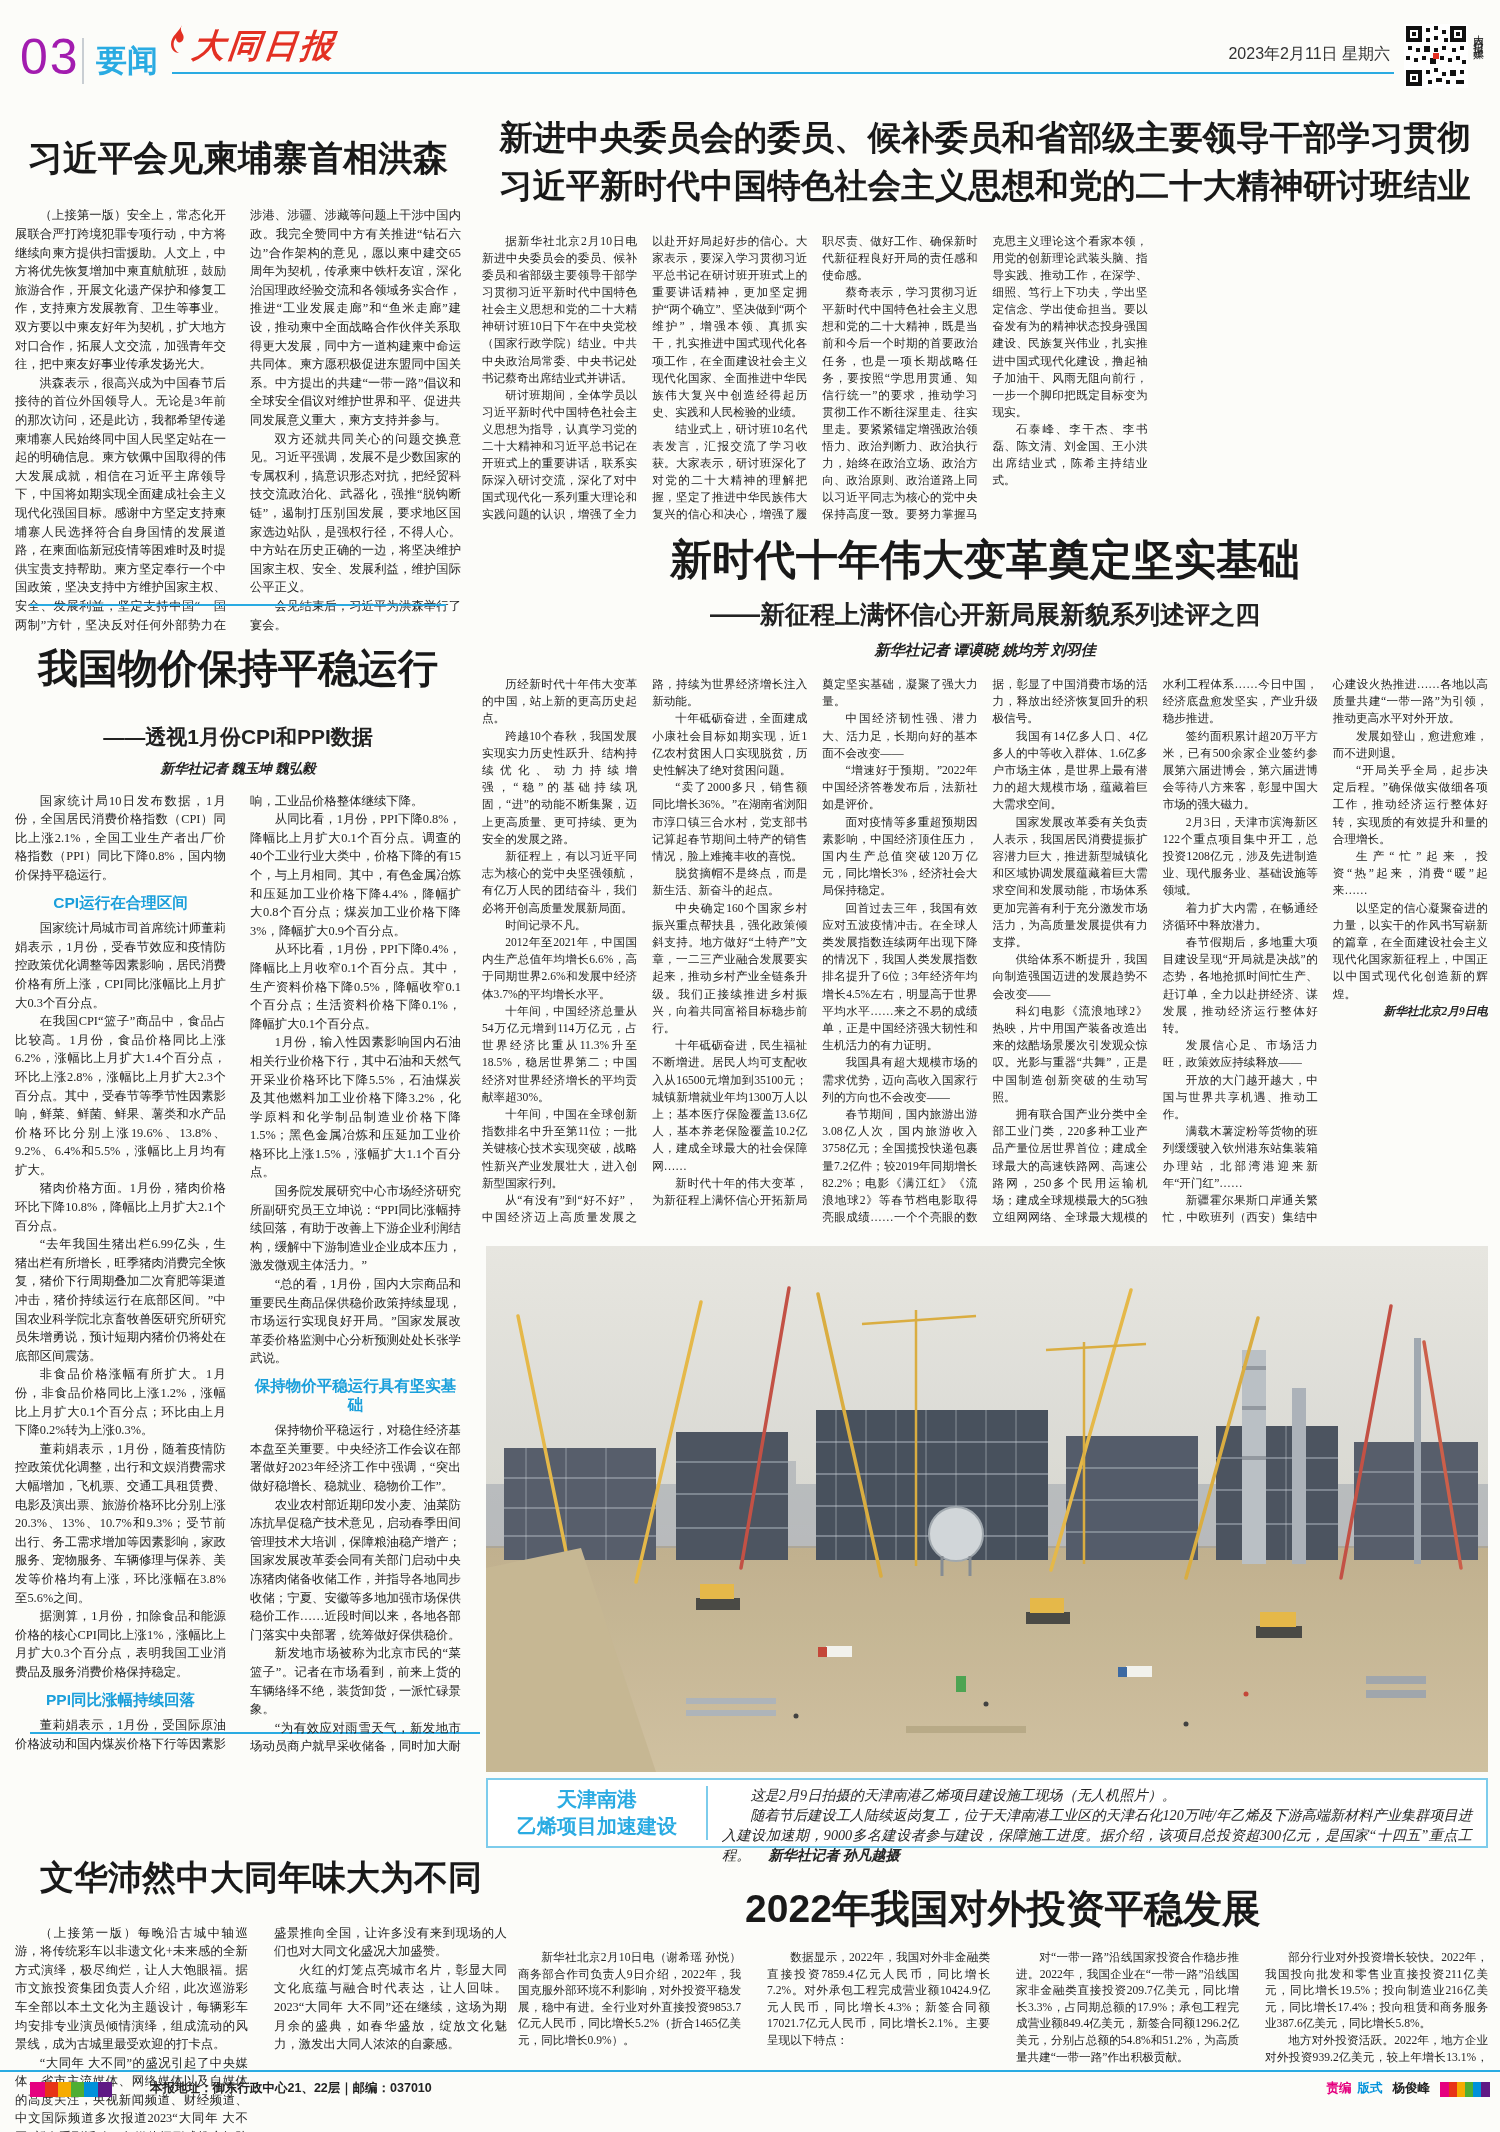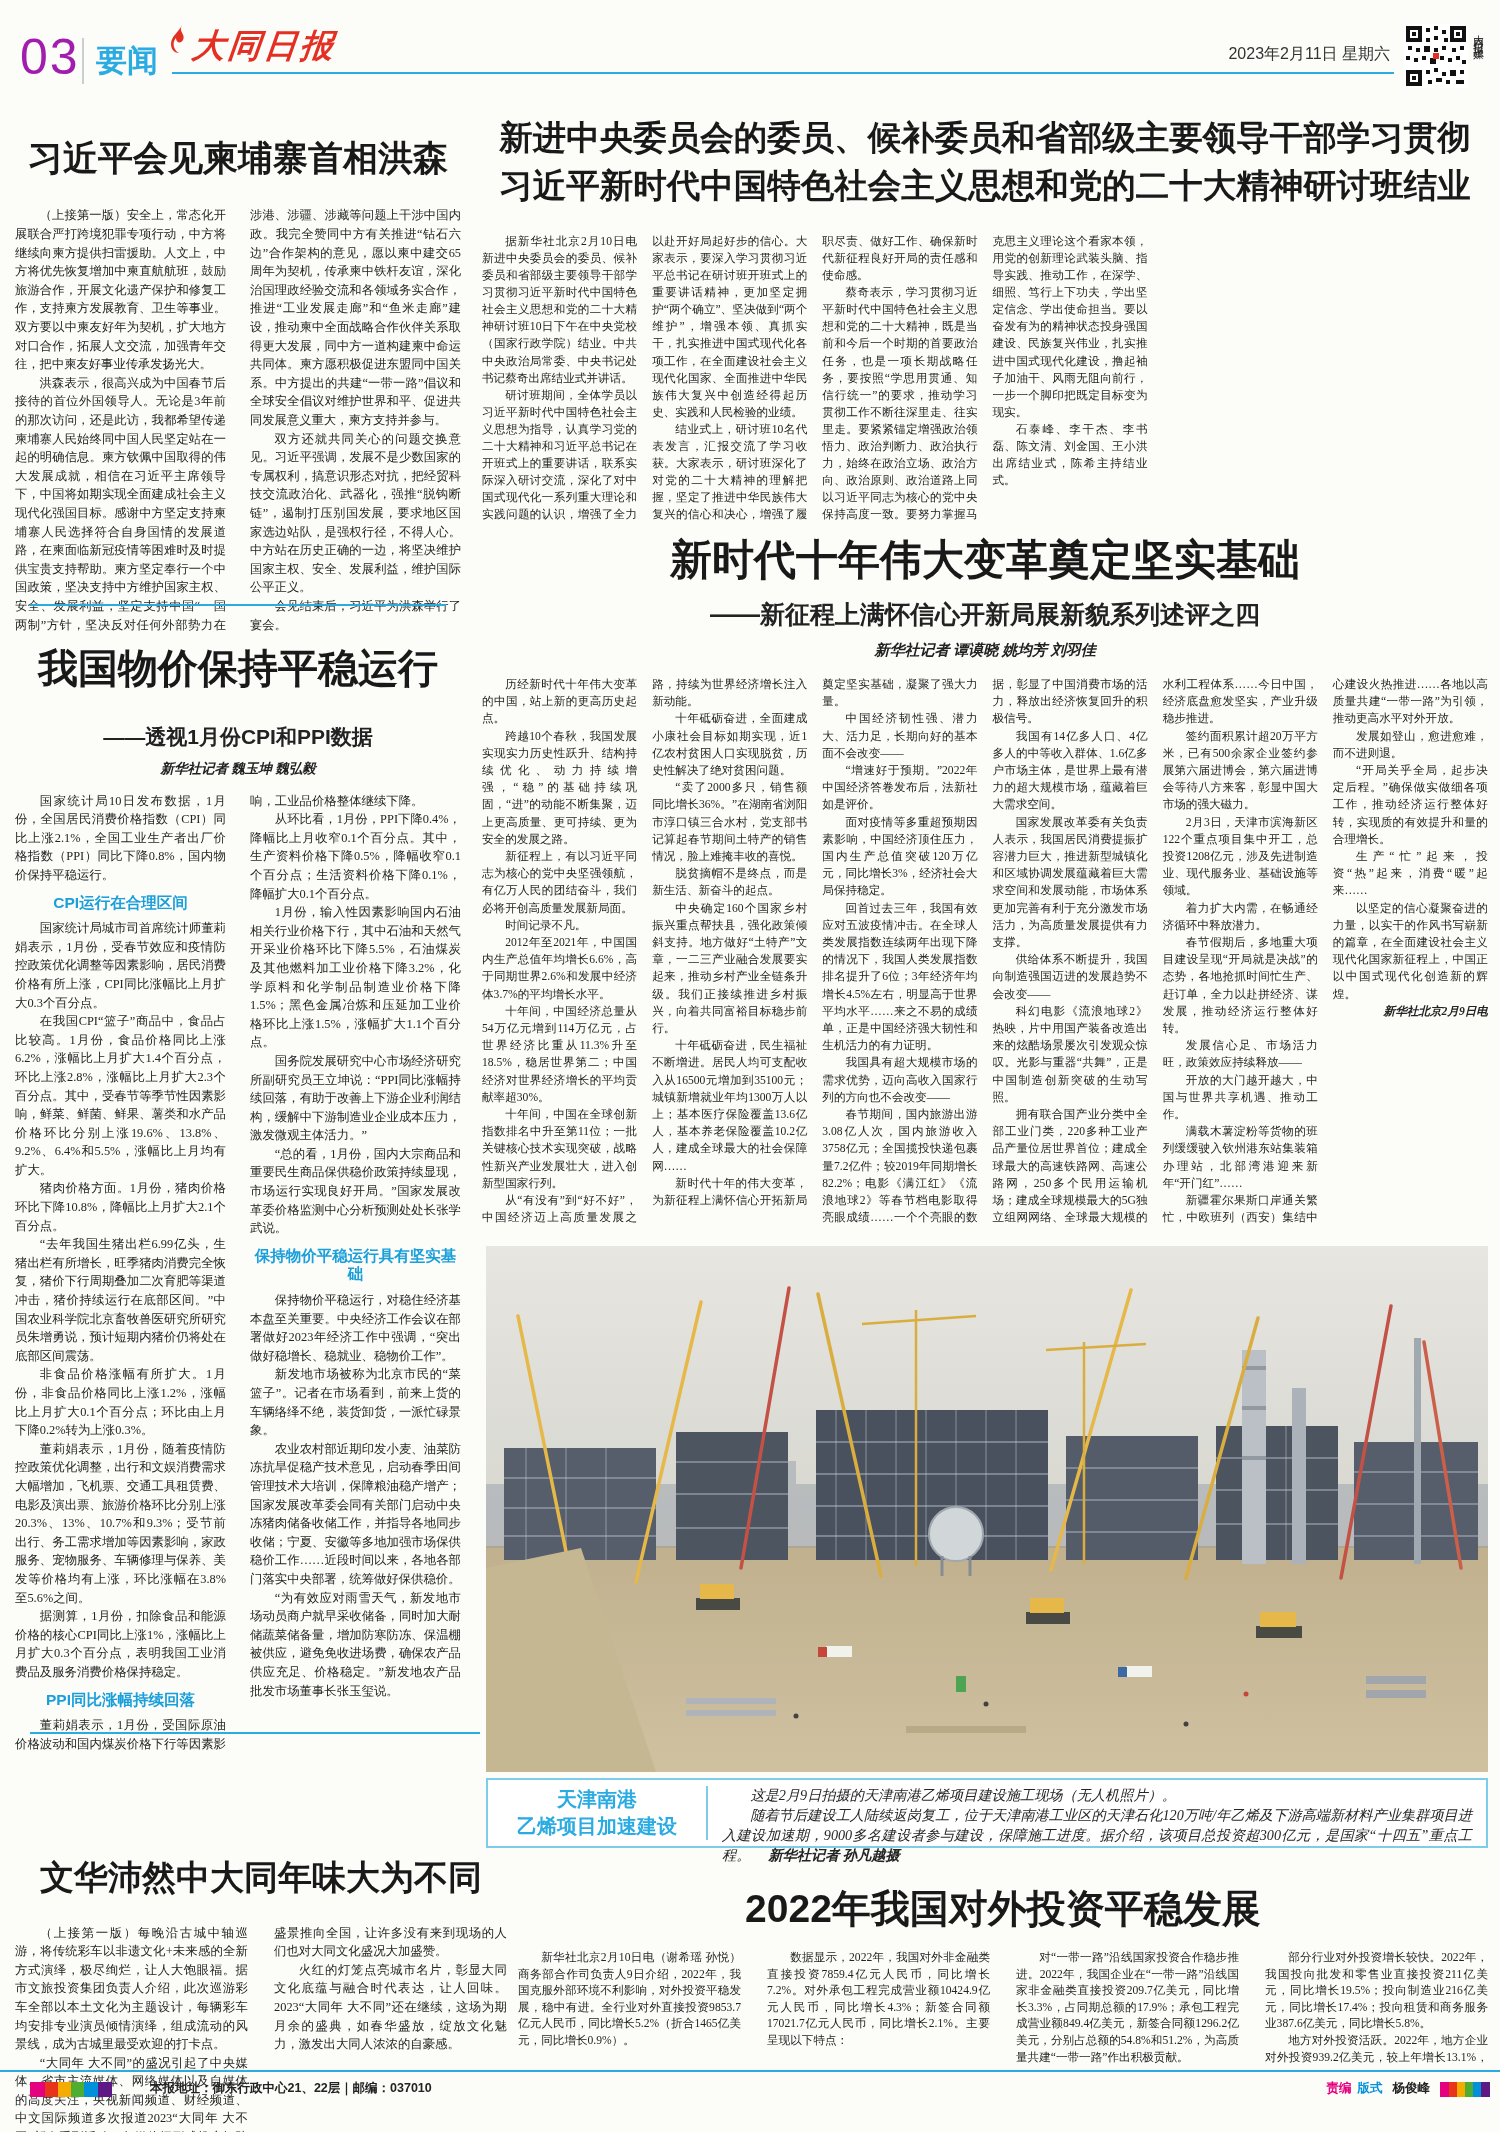--- a/index.html
+++ b/index.html
@@ -225,28 +225,29 @@
         <p class="para sub">CPI运行在合理区间</p>
         <p class="para">国家统计局城市司首席统计师董莉娟表示，1月份，受春节效应和疫情防控政策优化调整等因素影响，居民消费价格有所上涨，CPI同比涨幅比上月扩大0.3个百分点。</p>
         <p class="para">在我国CPI“篮子”商品中，食品占比较高。1月份，食品价格同比上涨6.2%，涨幅比上月扩大1.4个百分点，环比上涨2.8%，涨幅比上月扩大2.3个百分点。其中，受春节等季节性因素影响，鲜菜、鲜菌、鲜果、薯类和水产品价格环比分别上涨19.6%、13.8%、9.2%、6.4%和5.5%，涨幅比上月均有扩大。</p>
         <p class="para">猪肉价格方面。1月份，猪肉价格环比下降10.8%，降幅比上月扩大2.1个百分点。</p>
         <p class="para">“去年我国生猪出栏6.99亿头，生猪出栏有所增长，旺季猪肉消费完全恢复，猪价下行周期叠加二次育肥等渠道冲击，猪价持续运行在底部区间。”中国农业科学院北京畜牧兽医研究所研究员朱增勇说，预计短期内猪价仍将处在底部区间震荡。</p>
         <p class="para">非食品价格涨幅有所扩大。1月份，非食品价格同比上涨1.2%，涨幅比上月扩大0.1个百分点；环比由上月下降0.2%转为上涨0.3%。</p>
         <p class="para">董莉娟表示，1月份，随着疫情防控政策优化调整，出行和文娱消费需求大幅增加，飞机票、交通工具租赁费、电影及演出票、旅游价格环比分别上涨20.3%、13%、10.7%和9.3%；受节前出行、务工需求增加等因素影响，家政服务、宠物服务、车辆修理与保养、美发等价格均有上涨，环比涨幅在3.8%至5.6%之间。</p>
         <p class="para">据测算，1月份，扣除食品和能源价格的核心CPI同比上涨1%，涨幅比上月扩大0.3个百分点，表明我国工业消费品及服务消费价格保持稳定。</p>
         <p class="para sub">PPI同比涨幅持续回落</p>
         <p class="para">董莉娟表示，1月份，受国际原油价格波动和国内煤炭价格下行等因素影响，工业品价格整体继续下降。</p>
+        <p class="para">从同比看，1月份，PPI下降0.8%，降幅比上月扩大0.1个百分点。调查的40个工业行业大类中，价格下降的有15个，与上月相同。其中，有色金属冶炼和压延加工业价格下降4.4%，降幅扩大0.8个百分点；煤炭加工业价格下降3%，降幅扩大0.9个百分点。</p>
         <p class="para">从环比看，1月份，PPI下降0.4%，降幅比上月收窄0.1个百分点。其中，生产资料价格下降0.5%，降幅收窄0.1个百分点；生活资料价格下降0.1%，降幅扩大0.1个百分点。</p>
         <p class="para">1月份，输入性因素影响国内石油相关行业价格下行，其中石油和天然气开采业价格环比下降5.5%，石油煤炭及其他燃料加工业价格下降3.2%，化学原料和化学制品制造业价格下降1.5%；黑色金属冶炼和压延加工业价格环比上涨1.5%，涨幅扩大1.1个百分点。</p>
         <p class="para">国务院发展研究中心市场经济研究所副研究员王立坤说：“PPI同比涨幅持续回落，有助于改善上下游企业利润结构，缓解中下游制造业企业成本压力，激发微观主体活力。”</p>
         <p class="para">“总的看，1月份，国内大宗商品和重要民生商品保供稳价政策持续显现，市场运行实现良好开局。”国家发展改革委价格监测中心分析预测处处长张学武说。</p>
         <p class="para sub">保持物价平稳运行具有坚实基础</p>
         <p class="para">保持物价平稳运行，对稳住经济基本盘至关重要。中央经济工作会议在部署做好2023年经济工作中强调，“突出做好稳增长、稳就业、稳物价工作”。</p>
+        <p class="para">农业农村部近期印发小麦、油菜防冻抗旱促稳产技术意见，启动春季田间管理技术大培训，保障粮油稳产增产；国家发展改革委会同有关部门启动中央冻猪肉储备收储工作，并指导各地同步收储；宁夏、安徽等多地加强市场保供稳价工作……近段时间以来，各地各部门落实中央部署，统筹做好保供稳价。</p>
         <p class="para">新发地市场被称为北京市民的“菜篮子”。记者在市场看到，前来上货的车辆络绎不绝，装货卸货，一派忙碌景象。</p>
-        <p class="para">农业农村部近期印发小麦、油菜防冻抗旱促稳产技术意见，启动春季田间管理技术大培训，保障粮油稳产增产；国家发展改革委会同有关部门启动中央冻猪肉储备收储工作，并指导各地同步收储；宁夏、安徽等多地加强市场保供稳价工作……近段时间以来，各地各部门落实中央部署，统筹做好保供稳价。</p>
         <p class="para">“为有效应对雨雪天气，新发地市场动员商户就早采收储备，同时加大耐储蔬菜储备量，增加防寒防冻、保温棚被供应，避免免收进场费，确保农产品供应充足、价格稳定。”新发地农产品批发市场董事长张玉玺说。</p>
       </div>
   </section>
 
   <section id="a5">
     <h1 class="title">文华沛然中大同年味大为不同</h1>
     <div class="body">
         <p class="para">（上接第一版）每晚沿古城中轴巡游，将传统彩车以非遗文化+未来感的全新方式演绎，极尽绚烂，让人大饱眼福。据市文旅投资集团负责人介绍，此次巡游彩车全部以本土文化为主题设计，每辆彩车均安排专业演员倾情演绎，组成流动的风景线，成为古城里最受欢迎的打卡点。</p>
         <p class="para">“大同年 大不同”的盛况引起了中央媒体、省市主流媒体、网络媒体以及自媒体的高度关注，央视新闻频道、财经频道、中文国际频道多次报道2023“大同年 大不同”新春系列活动。各媒体间形成推广矩阵将大同文化向更大范围传播，将古城新春盛景推向全国，让许多没有来到现场的人们也对大同文化盛况大加盛赞。</p>
         <p class="para">火红的灯笼点亮城市名片，彰显大同文化底蕴与融合时代表达，让人回味。2023“大同年 大不同”还在继续，这场为期月余的盛典，如春华盛放，绽放文化魅力，激发出大同人浓浓的自豪感。</p>

